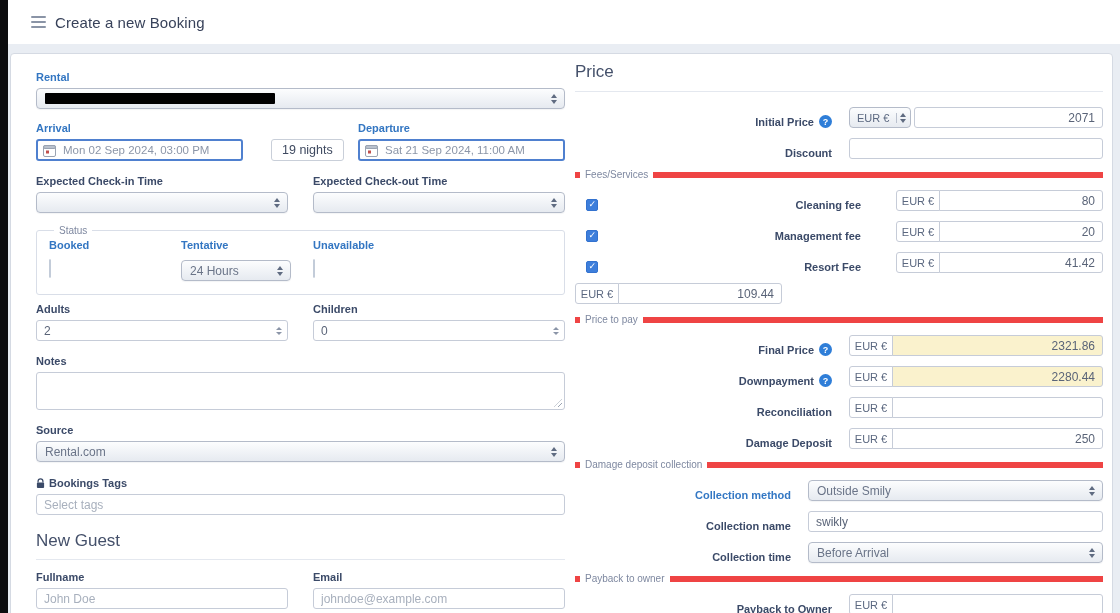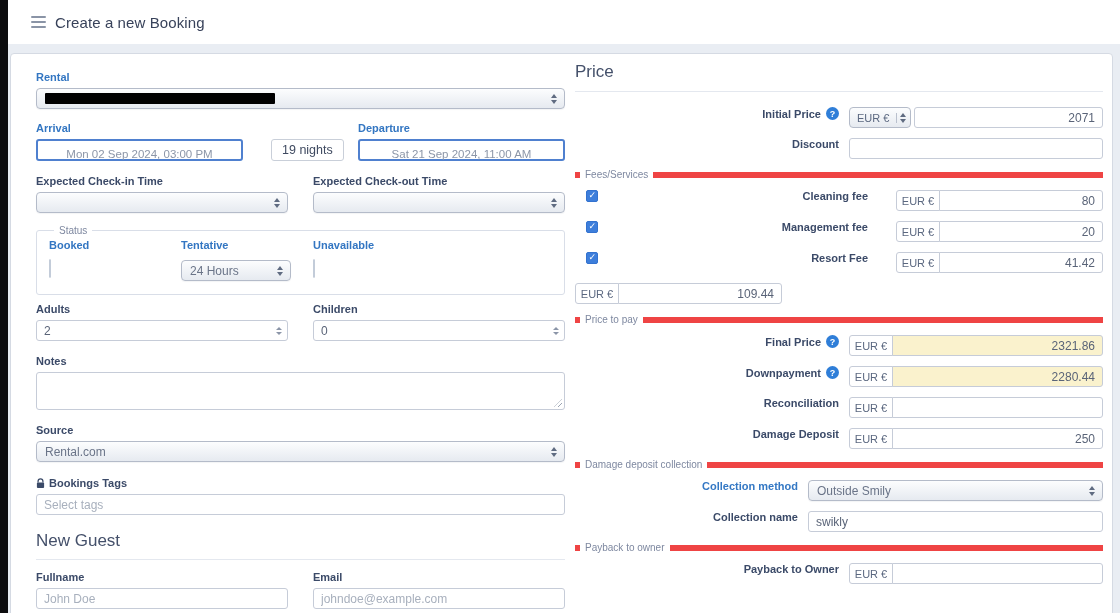--- a/index.html
+++ b/index.html
@@ -45,21 +45,21 @@
   fieldset legend { font-size:10px; color:#7e88a0; padding:0 5px; margin-left:5px; }
   .section-h { font-size:17px; font-weight:500; color:#44506a; border-bottom:1px solid #e4e8ef; padding-bottom:9px; }
 
   
   .col-left { position:absolute; left:25px; top:9px; width:529px; }
   .col-left .top-label { margin-top:8px; }
   .redaction { width:230px; height:11px; background:#000; border-radius:1px; }
   .date-row { display:flex; align-items:flex-end; margin-top:13px;justify-content:flex-end; }
   .date-block { width:207px; }
   .date-input { display:flex; align-items:center; gap:7px; height:22px; border:2px solid #4f80cf; border-radius:3px;
-                padding:0 5px; font-size:11.5px; color:#8c96a8; background:#fff;flex-direction:column; }
+                padding:0 5px; font-size:11.5px; color:#8c96a8; background:#fff; }
   .nights { height:22px; margin-left:28px; border:1px solid #c9cfd9; border-radius:3px; background:#fff;
             font-size:12.5px; color:#3f4a60; display:flex; align-items:center; padding:0 10px; }
   .date-block.right { margin-left:auto; }
   .two-col { display:flex; gap:25px; margin-top:14px; }
   .two-col .fcol { flex:1; min-width:0; }
   .status-box { border:1px solid #d9dee8; border-radius:3px; margin-top:12px; padding:1px 12px 13px; display:block; }
   .status-cols { display:flex; margin-top:2px; }
   .status-col { width:132px; }
   .status-col .flabel { margin-bottom:9px; }
   .sel.tentative { width:110px; }
@@ -67,21 +67,21 @@
                    font-size:12px; color:#5a6478; padding:4px 6px; display:block; }
   .notes-wrap { position:relative; }
   .resize-grip { position:absolute; right:3px; bottom:3px; width:8px; height:8px; pointer-events:none;
                  background:repeating-linear-gradient(135deg, transparent 0 2px, #9aa3b2 2px 3px);
                  clip-path:polygon(100% 0, 100% 100%, 0 100%); }
   .lock-icon { display:inline-block; }
   .guest-h { margin-top:16px; padding-bottom:8px; } .mt14 { margin-top:14px; } .mt15 { margin-top:15px; }
 
   
   .col-right { position:absolute; left:564px; top:5px; width:528px; }
-  .prow { display:flex; align-items:flex-start; height:21px; margin-bottom:10px; }
+  .prow { display:flex; align-items:flex-end; height:21px; margin-bottom:10px;gap:7px; }
   .plabel { flex:1; position:relative; display:flex; align-items:center; justify-content:flex-end; gap:5px;
             padding-right:10px; font-size:11px; font-weight:700; color:#3b4a68; }
   .plabel.blue { color:#3478c4; }
   .plabel .checkbox { position:absolute; left:11px; top:50%; transform:translateY(-50%); }
   .pcontent { width:254px; display:flex; height:21px; flex:0 0 auto; }
   .prow.fee .plabel { padding-right:28px; }
   .prow.fee .pcontent { width:207px; }
   .prow.wide .pcontent { width:295px; }
   .cur-sel { position:relative; width:62px; height:21px; border:1px solid #b4bbc9; border-radius:4px;
              background:linear-gradient(#fcfdfe,#e6eaf0); display:flex; align-items:center; padding:0 4px 0 7px;
@@ -395,20 +395,34 @@
 
       <div class="prow wide">
         <div class="plabel">
             <span>Collection name</span>
           </div>
         <div class="pcontent">
           <input class="input" value="swikly" style="">
         </div>
       </div>
 
+      <div class="prow wide">
+        <div class="plabel">
+            <span>Collection time</span>
+          </div>
+        <div class="pcontent">
+          <div class="sel" style="width:100%;">
+            <span>Before Arrival</span>
+            <span class="arrows">
+                <span class="up"></span>
+                <span class="down"></span>
+              </span>
+          </div>
+        </div>
+      </div>
     </fieldset>
 
     <fieldset class="fsec">
       <legend>Payback to owner</legend>
 
       <div class="prow">
         <div class="plabel">
             <span>Payback to Owner</span>
           </div>
         <div class="pcontent">

